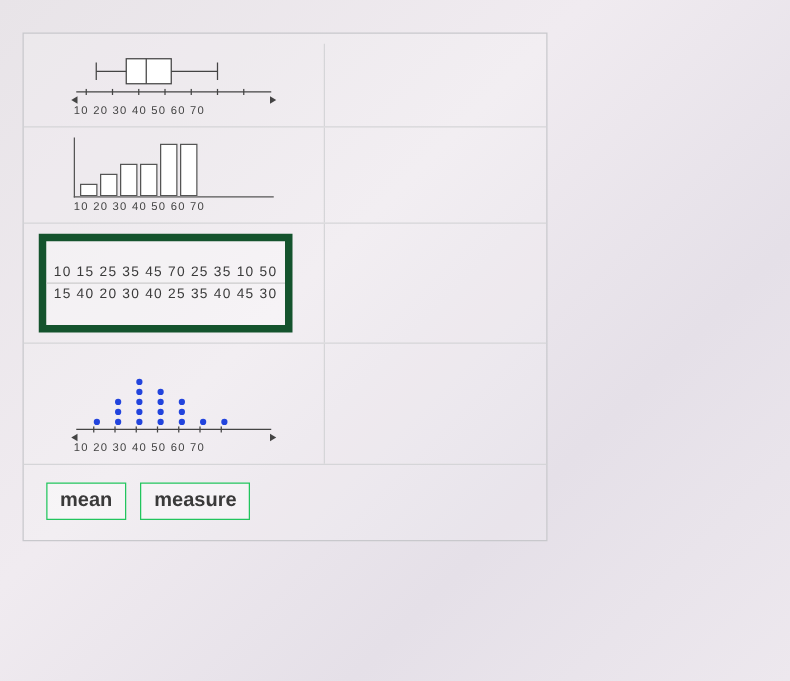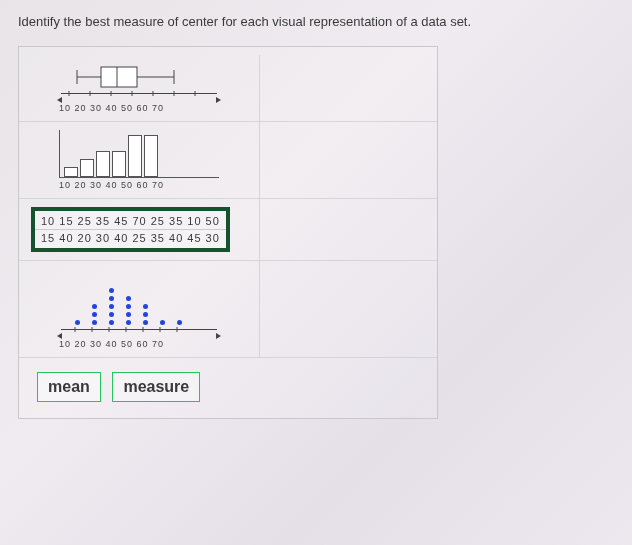--- a/index.html
+++ b/index.html
@@ -47,24 +47,24 @@
       letter-spacing: 1px;
       white-space: nowrap;
       margin-top: 2px;
     }
     
     .histo { width: 160px; }
     .bars-wrap { display: flex; align-items: flex-end; height: 48px; border-bottom:1px solid #555; border-left:1px solid #555; position:relative; padding-left:4px;}
     .bar { width: 14px; border:1px solid #555; background:#fff; margin-right:2px; }
     
     .data-list {
-      border: 4px solid #14532d;
+      border: 6px solid #14532d;
       background: rgba(255,255,255,0.3);
       font-size: 11px;
-      padding: 2px 0;
+      padding: 17px 0;
     }
     .data-row-text { padding: 2px 6px; letter-spacing: 1px;}
     .data-row-text:first-child { border-bottom:1px solid #ccc; }
     
     .dotplot { width: 160px; }
     .dot-col-wrap { display:flex; align-items:flex-end; height: 58px; justify-content:flex-start; padding-left: 10px;}
     .dot-col { display:flex; flex-direction: column-reverse; align-items:center; width: 17px; }
     .dot { width:5px; height:5px; background:#2244dd; border-radius:50%; margin:1.5px 0;}
     
     .labels-area {
@@ -85,21 +85,20 @@
       content:''; position:absolute; top:3px; width:0; height:0;
       border-top:3px solid transparent; border-bottom:3px solid transparent;
     }
     .arrow-line::before { left:-4px; border-right:5px solid #444;}
     .arrow-line::after { right:-4px; border-left:5px solid #444;}
   </style>
 </head>
 <body>
 
 <div class="instruction-text">
-  <div>Identify the best measure of center for each visual representation of a data set.</div>
 </div>
 
 <div class="main-panel">
 
   <div class="grid-row">
     <div class="cell-left">
       <div class="boxplot">
         <svg class="bp-svg" width="160" height="30">
           <line x1="18" y1="14" x2="115" y2="14" stroke="#444" stroke-width="1"></line>
           <line x1="18" y1="7" x2="18" y2="21" stroke="#444"></line>

